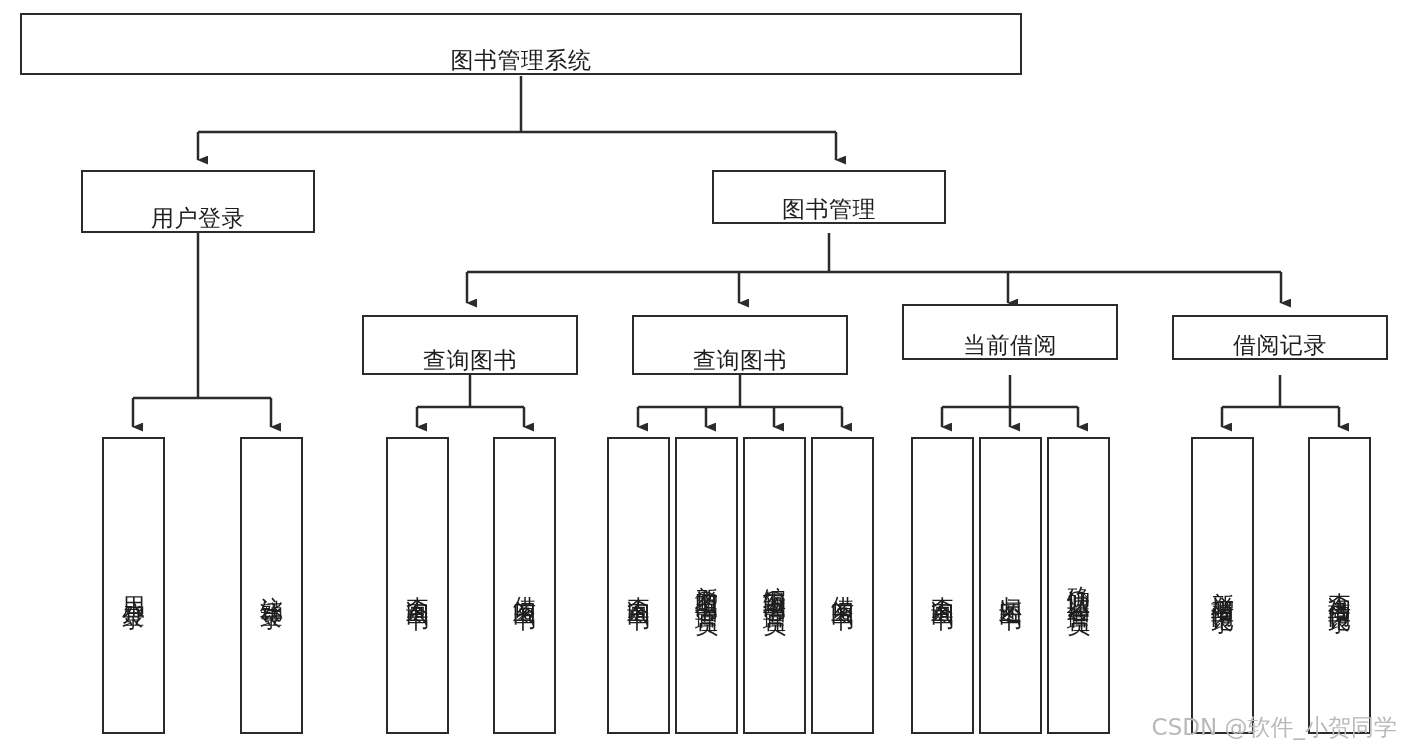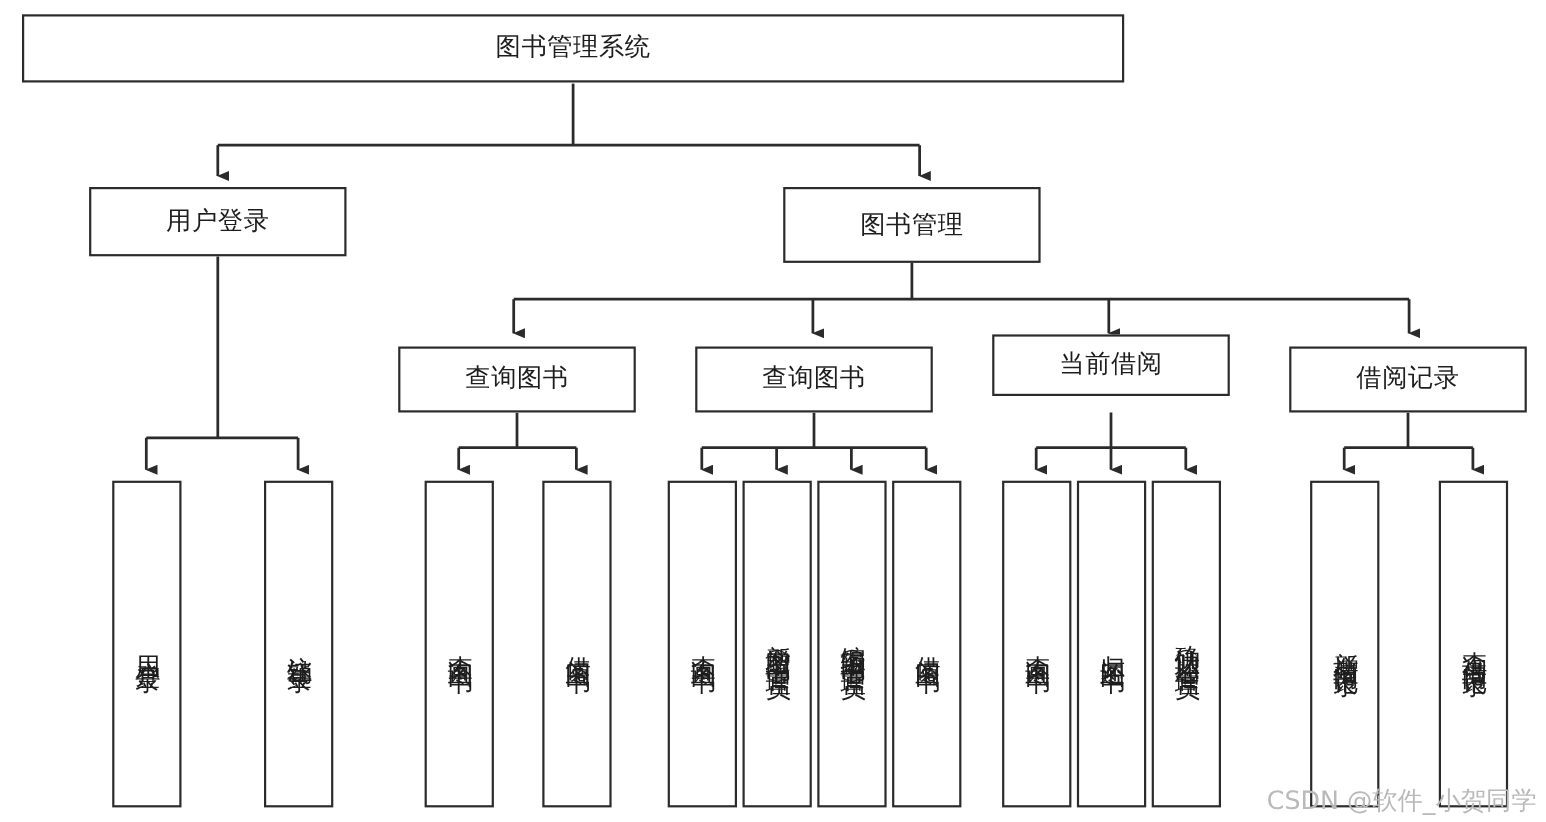--- a/index.html
+++ b/index.html
@@ -20,21 +20,21 @@
     top: 0;
     width: 1405px;
     height: 747px;
   }
   .node-box {
     position: absolute;
     border: 2.5px solid #2b2b2b;
     background: #ffffff;
     box-sizing: border-box;
     display: flex;
-    align-items: center;
+    align-items: flex-end;
     justify-content: center;
   }
   .node-label-h {
     font-size: 23px;
     color: #1d1d1d;
     line-height: 1.1;
     letter-spacing: 0.5px;
     white-space: nowrap;
   }
   .leaf-box {
@@ -129,34 +129,34 @@
     </g>
   </svg>
 
   <div class="node-box" style="left:20px; top:13px; width:1002px; height:62px;">
     <span class="node-label-h">图书管理系统</span>
   </div>
 
   <div class="node-box" style="left:81px; top:170px; width:234px; height:63px;">
     <span class="node-label-h">用户登录</span>
   </div>
-  <div class="node-box" style="left:712px; top:170px; width:234px; height:69px;font-family:Liberation Serif, serif;">
+  <div class="node-box" style="left:712px; top:170px; width:234px; height:54px;">
     <span class="node-label-h">图书管理</span>
   </div>
 
   <div class="node-box" style="left:362px; top:315px; width:216px; height:60px;">
     <span class="node-label-h">查询图书</span>
   </div>
   <div class="node-box" style="left:632px; top:315px; width:216px; height:60px;">
     <span class="node-label-h">查询图书</span>
   </div>
   <div class="node-box" style="left:902px; top:304px; width:216px; height:56px;">
     <span class="node-label-h">当前借阅</span>
   </div>
-  <div class="node-box" style="left:1172px; top:315px; width:216px; height:60px;">
+  <div class="node-box" style="left:1172px; top:315px; width:216px; height:45px;">
     <span class="node-label-h">借阅记录</span>
   </div>
 
   <div class="leaf-box" style="left:102px; top:437px; width:63px; height:297px;">
     <span class="node-label-v">用户登录</span>
   </div>
   <div class="leaf-box" style="left:240px; top:437px; width:63px; height:297px;">
     <span class="node-label-v">注销登录</span>
   </div>
 

